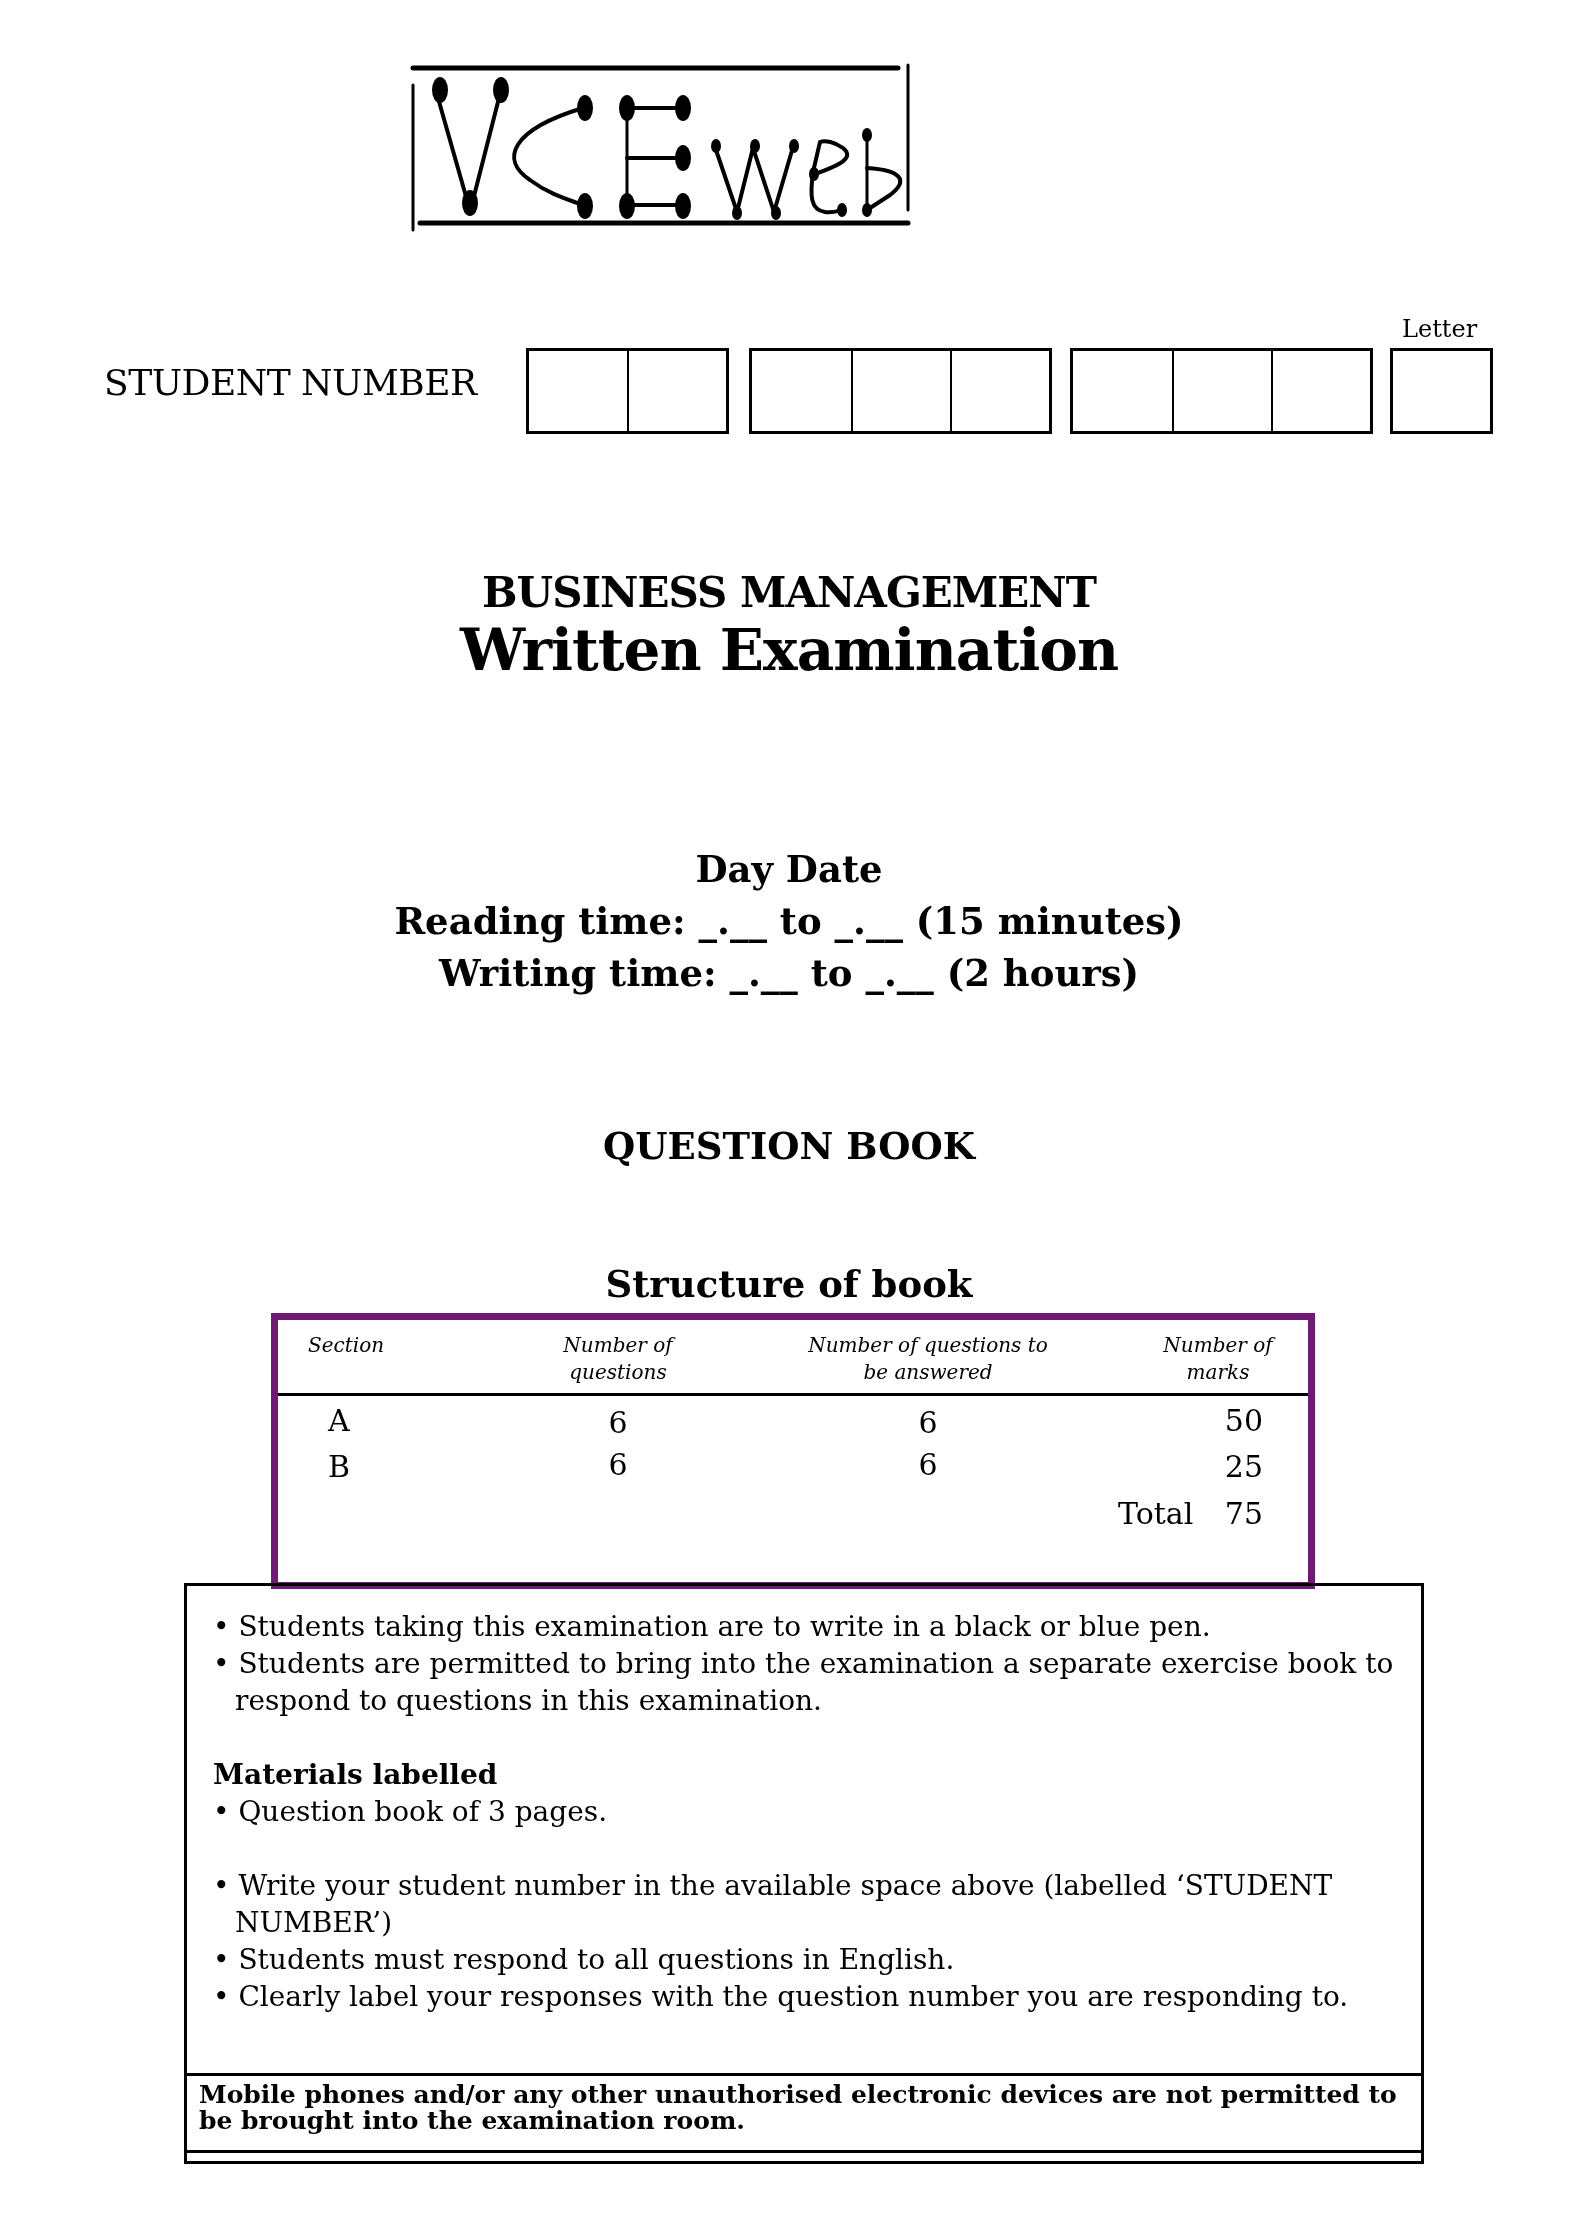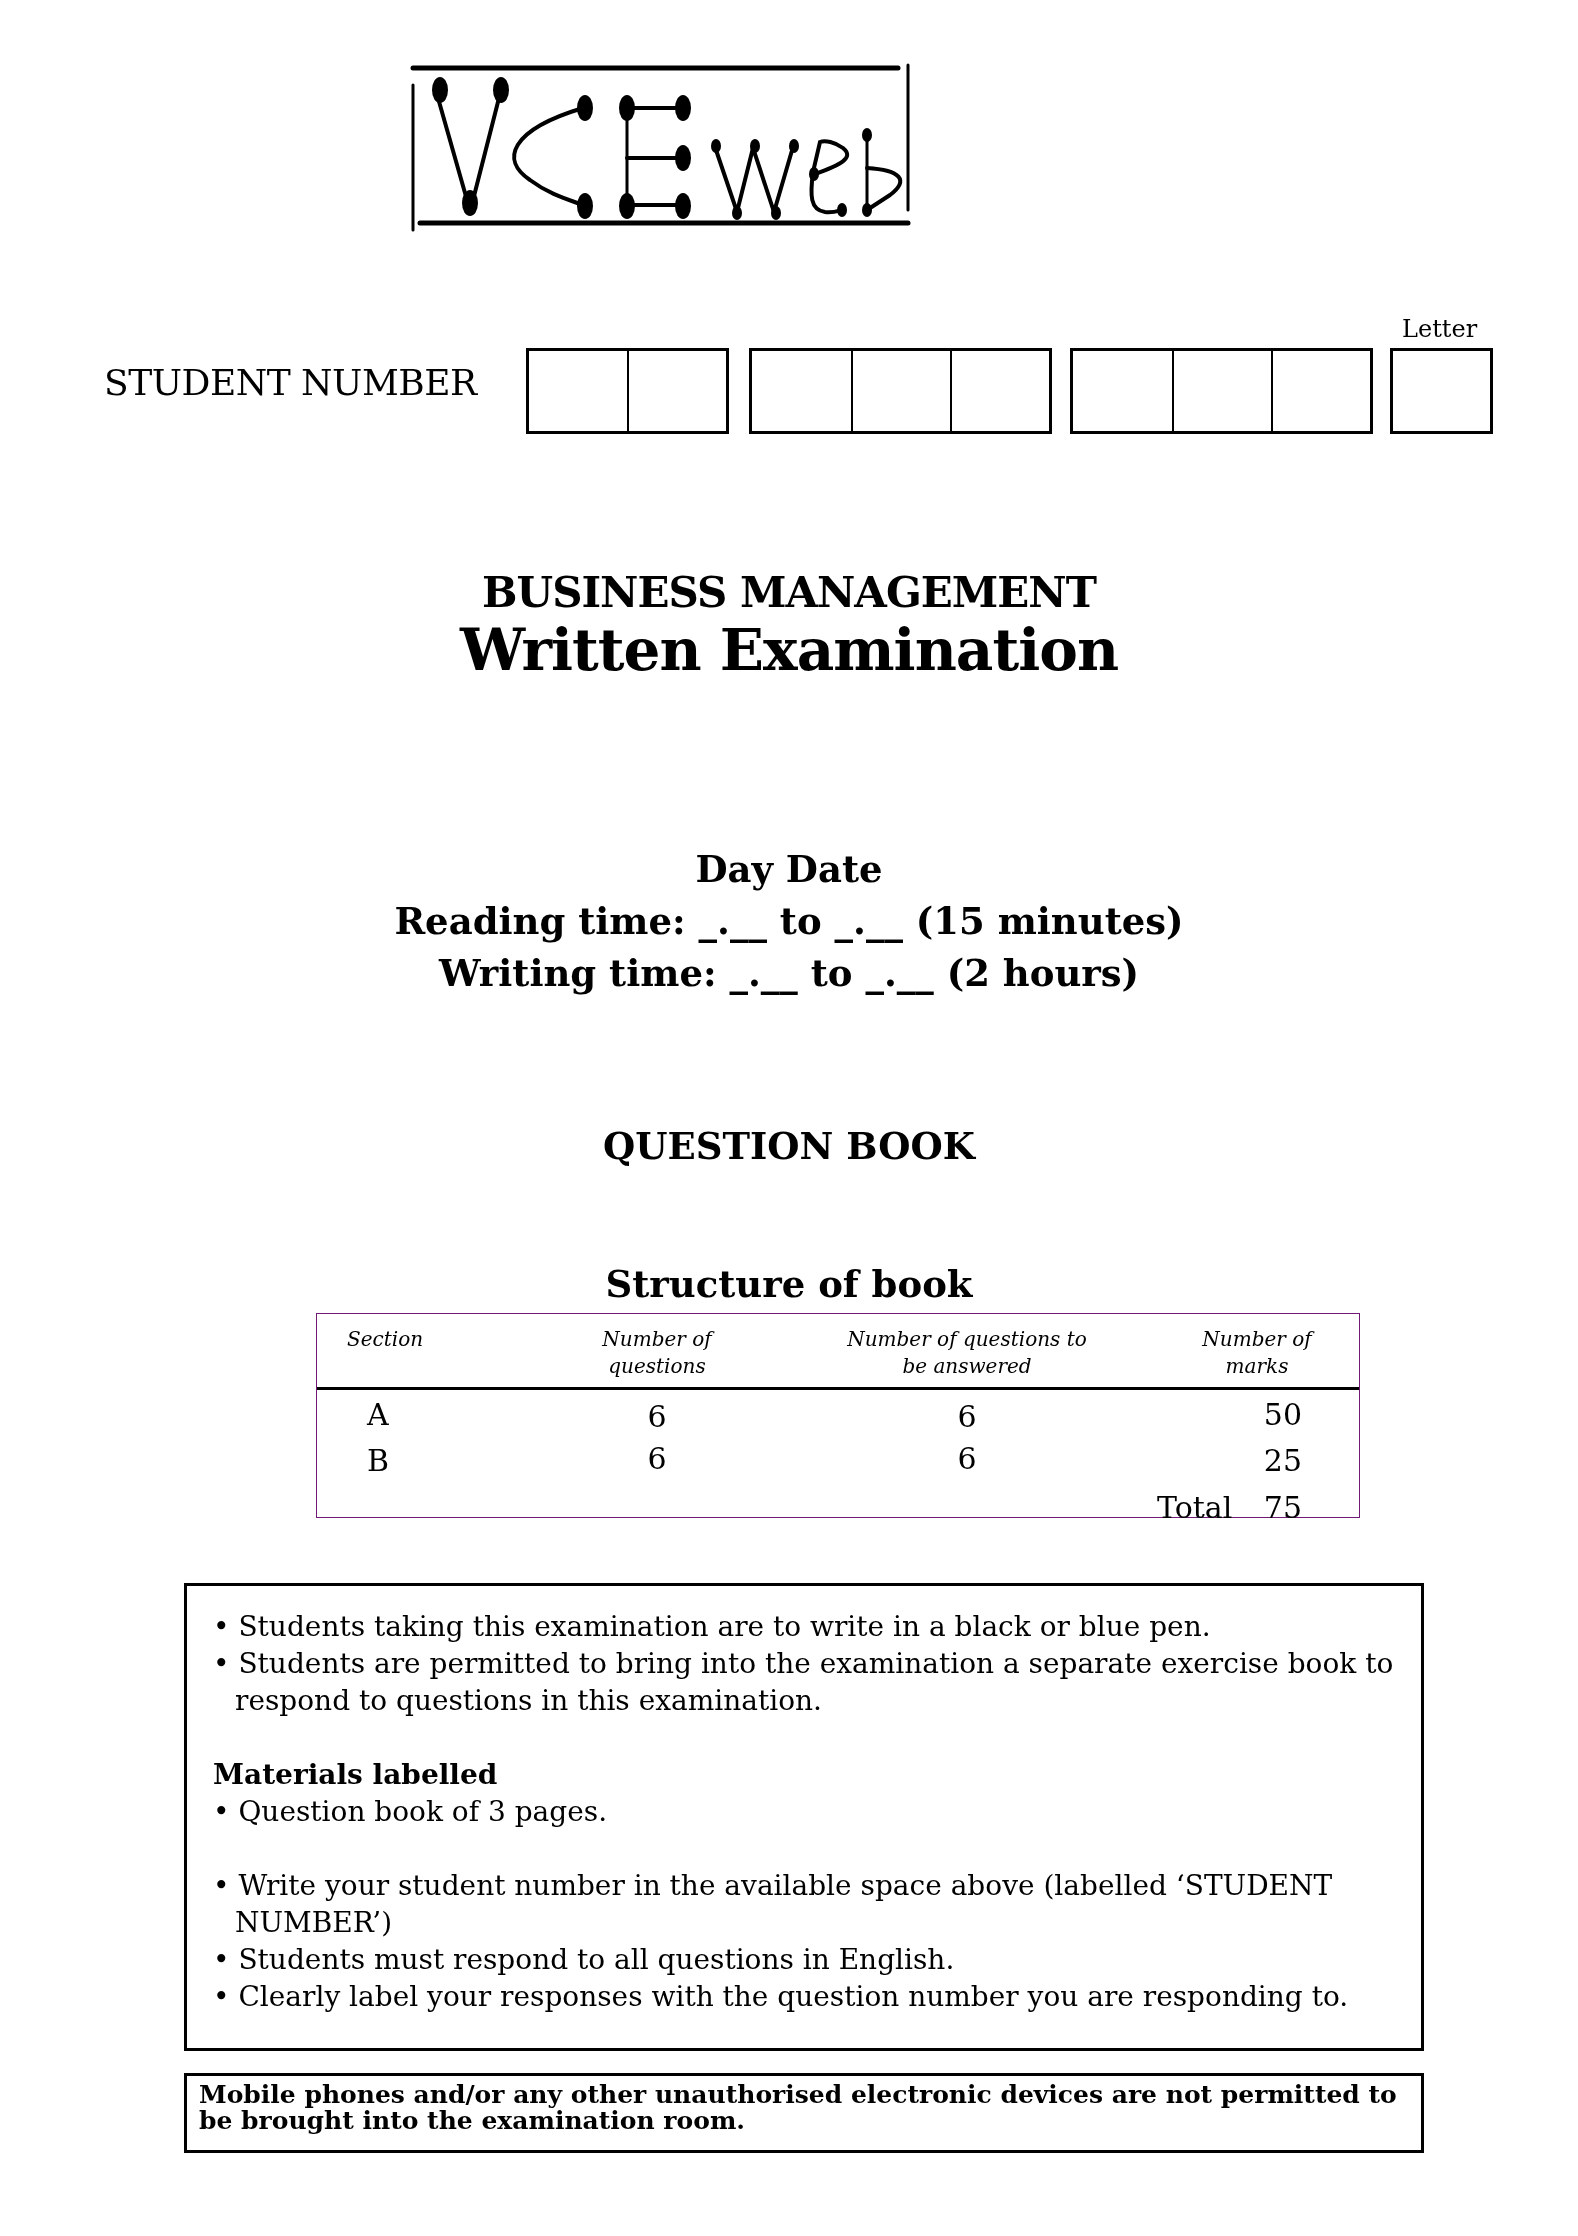--- a/index.html
+++ b/index.html
@@ -18,27 +18,27 @@
 
     
     .center-text { left: 0; width: 1578px; text-align: center; }
     .title1 { top: 568px; font-size: 42px; font-weight: bold; letter-spacing: -1px; text-align: center; }
     .title2 { top: 616px; font-size: 58px; font-weight: bold; letter-spacing: -1px; }
     .dates { top: 843px; font-size: 37px; font-weight: bold; line-height: 52px; }
     .qbook { top: 1124px; font-size: 37px; font-weight: bold; }
     .structure-title { top: 1262px; font-size: 37px; font-weight: bold; }
 
     
-    .struct-table { left: 271px; top: 1313px; width: 1044px; height: 205px; border: 1px solid #701a75; box-sizing: border-box; margin-left: 45px; }
+    .struct-table { left: 271px; top: 1313px; width: 1044px; height: 276px; border: 7px solid #701a75; box-sizing: border-box; }
     .struct-head { position: absolute; left: 0; top: 0; width: 100%; height: 76px; border-bottom: 3px solid #000; box-sizing: border-box; }
     .th { position: absolute; top: 12px; font-size: 20px; font-style: italic; line-height: 27px; text-align: center; }
     .td { position: absolute; font-size: 30px; }
 
     
-    .info-box { left: 184px; top: 1583px; width: 1240px; height: 468px; border: 3px solid #000; box-sizing: border-box; padding: 22px 14px 0 26px; font-size: 28px; line-height: 37px; }
+    .info-box { left: 184px; top: 1583px; width: 1240px; height: 581px; border: 3px solid #000; box-sizing: border-box; padding: 22px 14px 0 26px; font-size: 28px; line-height: 37px; }
     .info-box p { margin: 0; }
     .bullet { padding-left: 22px; text-indent: -22px; }
     .info-head { font-weight: bold; }
     .gap { height: 37px; }
 
     
     .warn-box { left: 184px; top: 2073px; width: 1240px; height: 80px; border: 3px solid #000; box-sizing: border-box; padding: 6px 12px; font-size: 25px; font-weight: bold; line-height: 26px; }
   </style>
 </head>
 <body>

